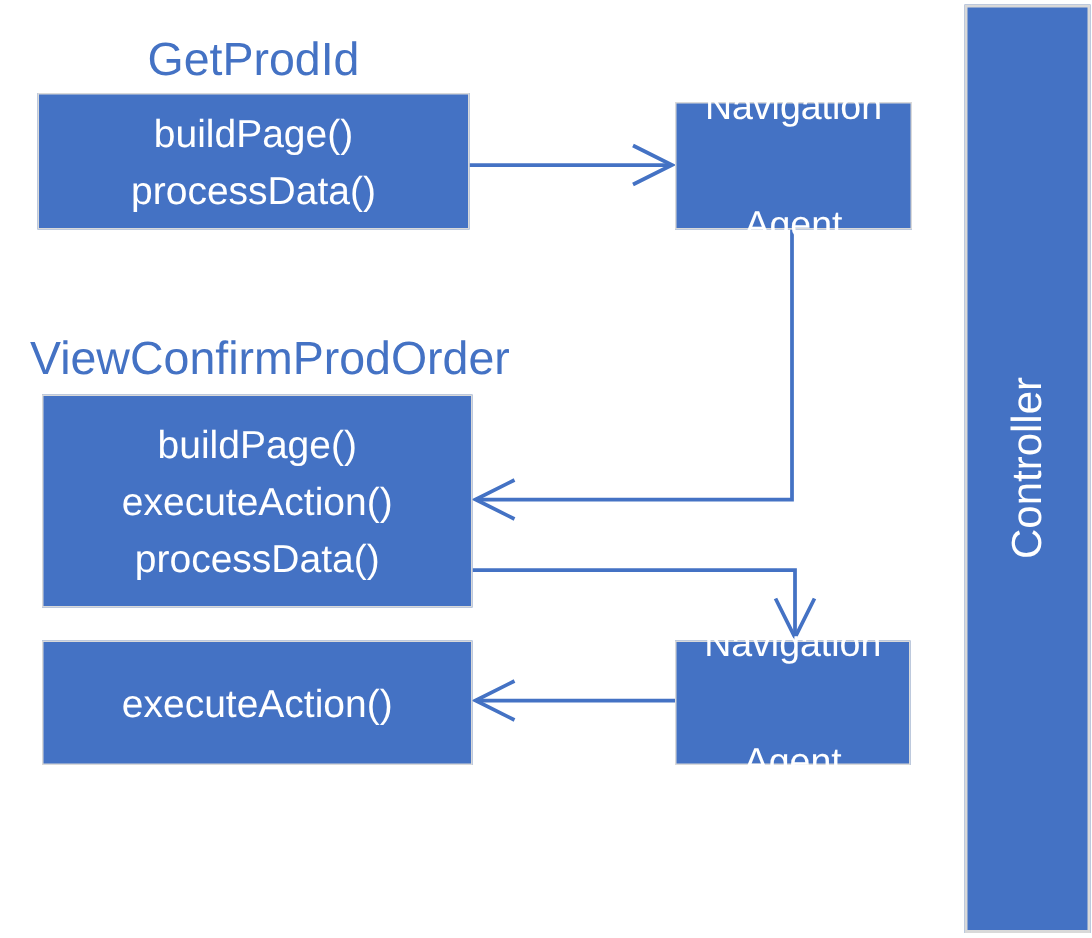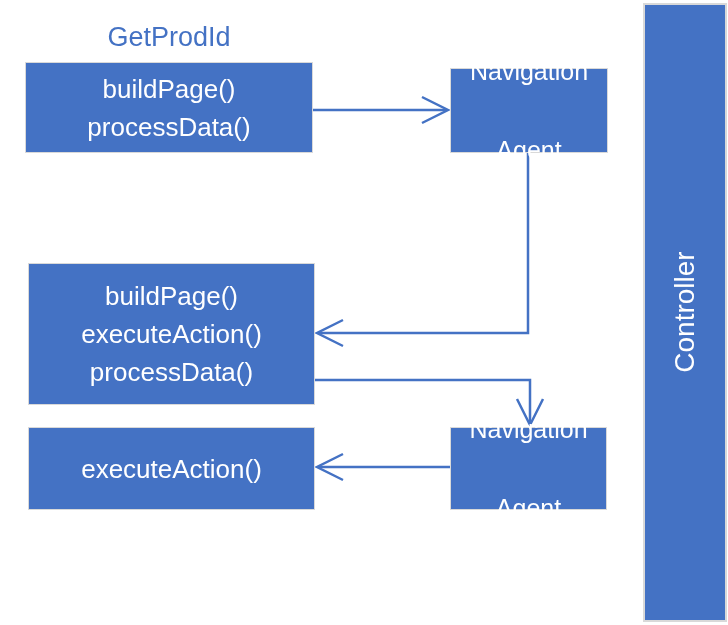--- a/index.html
+++ b/index.html
@@ -17,21 +17,21 @@
     width:728px;height:625px;
     background:var(--background);
     overflow:hidden;
     font-family:"Liberation Sans", sans-serif;
   }
   .arrows{position:absolute;left:0;top:0;width:728px;height:625px;pointer-events:none;}
   .arrows path{stroke:var(--arrow);stroke-width:2.5;fill:none;}
   .flow-label{
     position:absolute;
     color:var(--label-text);
-    font-size:27px;
+    font-size:31px;
     white-space:nowrap;
   }
   .method-box{
     position:absolute;
     box-sizing:border-box;
     background:var(--box-fill);
     border:1.5px solid var(--box-border);
     color:var(--box-text);
     display:flex;flex-direction:column;justify-content:center;align-items:center;
     font-size:26px;line-height:38px;
@@ -101,20 +101,21 @@
   <div class="method-box box-getprodid">
     <div class="method-line">buildPage()</div>
     <div class="method-line">processData()</div>
   </div>
 
   <div class="agent-box agent-top">
     <div>Navigation</div>
     <div>Agent</div>
   </div>
 
+  <div class="flow-label label-viewconfirm">ViewConfirmProdOrder</div>
 
   <div class="method-box box-viewconfirm">
     <div class="method-line">buildPage()</div>
     <div class="method-line">executeAction()</div>
     <div class="method-line">processData()</div>
   </div>
 
   <div class="method-box box-startproduction">
     <div class="method-line">executeAction()</div>
   </div>

